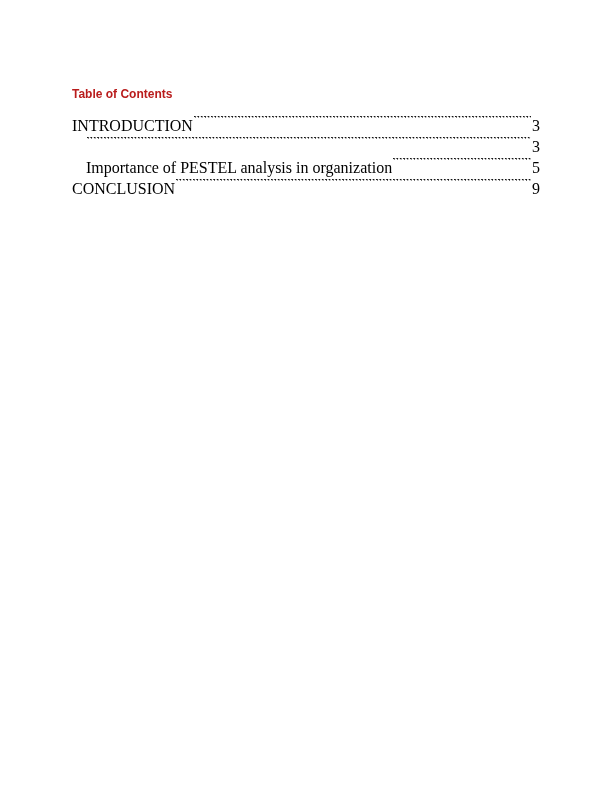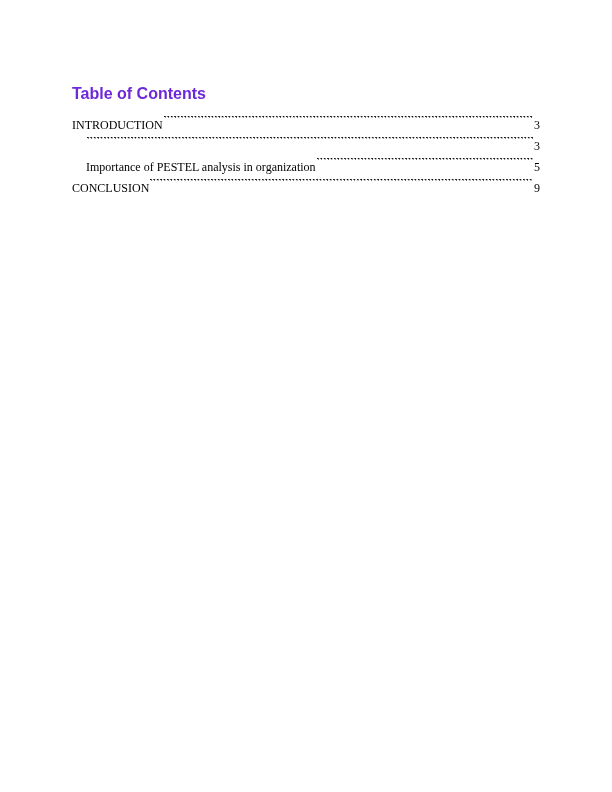--- a/index.html
+++ b/index.html
@@ -18,34 +18,34 @@
   }
   .content {
     position: absolute;
     left: 72px;
     top: 84px;
     width: 468px;
   }
   .doc-heading {
     font-family: "Liberation Sans", sans-serif;
     font-weight: bold;
-    font-size: 16px;
+    font-size: 12px;
     line-height: 20px;
-    color: #6d28d9;
+    color: #b91c1c;
     margin: 0 0 11px 0;
   }
   .toc {
     margin: 0;
     padding: 0;
   }
   .toc-row {
     display: flex;
     align-items: flex-start;
     height: 21px;
-    font-size: 12px;
+    font-size: 16px;
     line-height: 21px;
     white-space: nowrap;
   }
   .toc-row.level-2 {
     padding-left: 14px;
   }
   .toc-label {
     flex: 0 0 auto;
   }
   .toc-leader {

